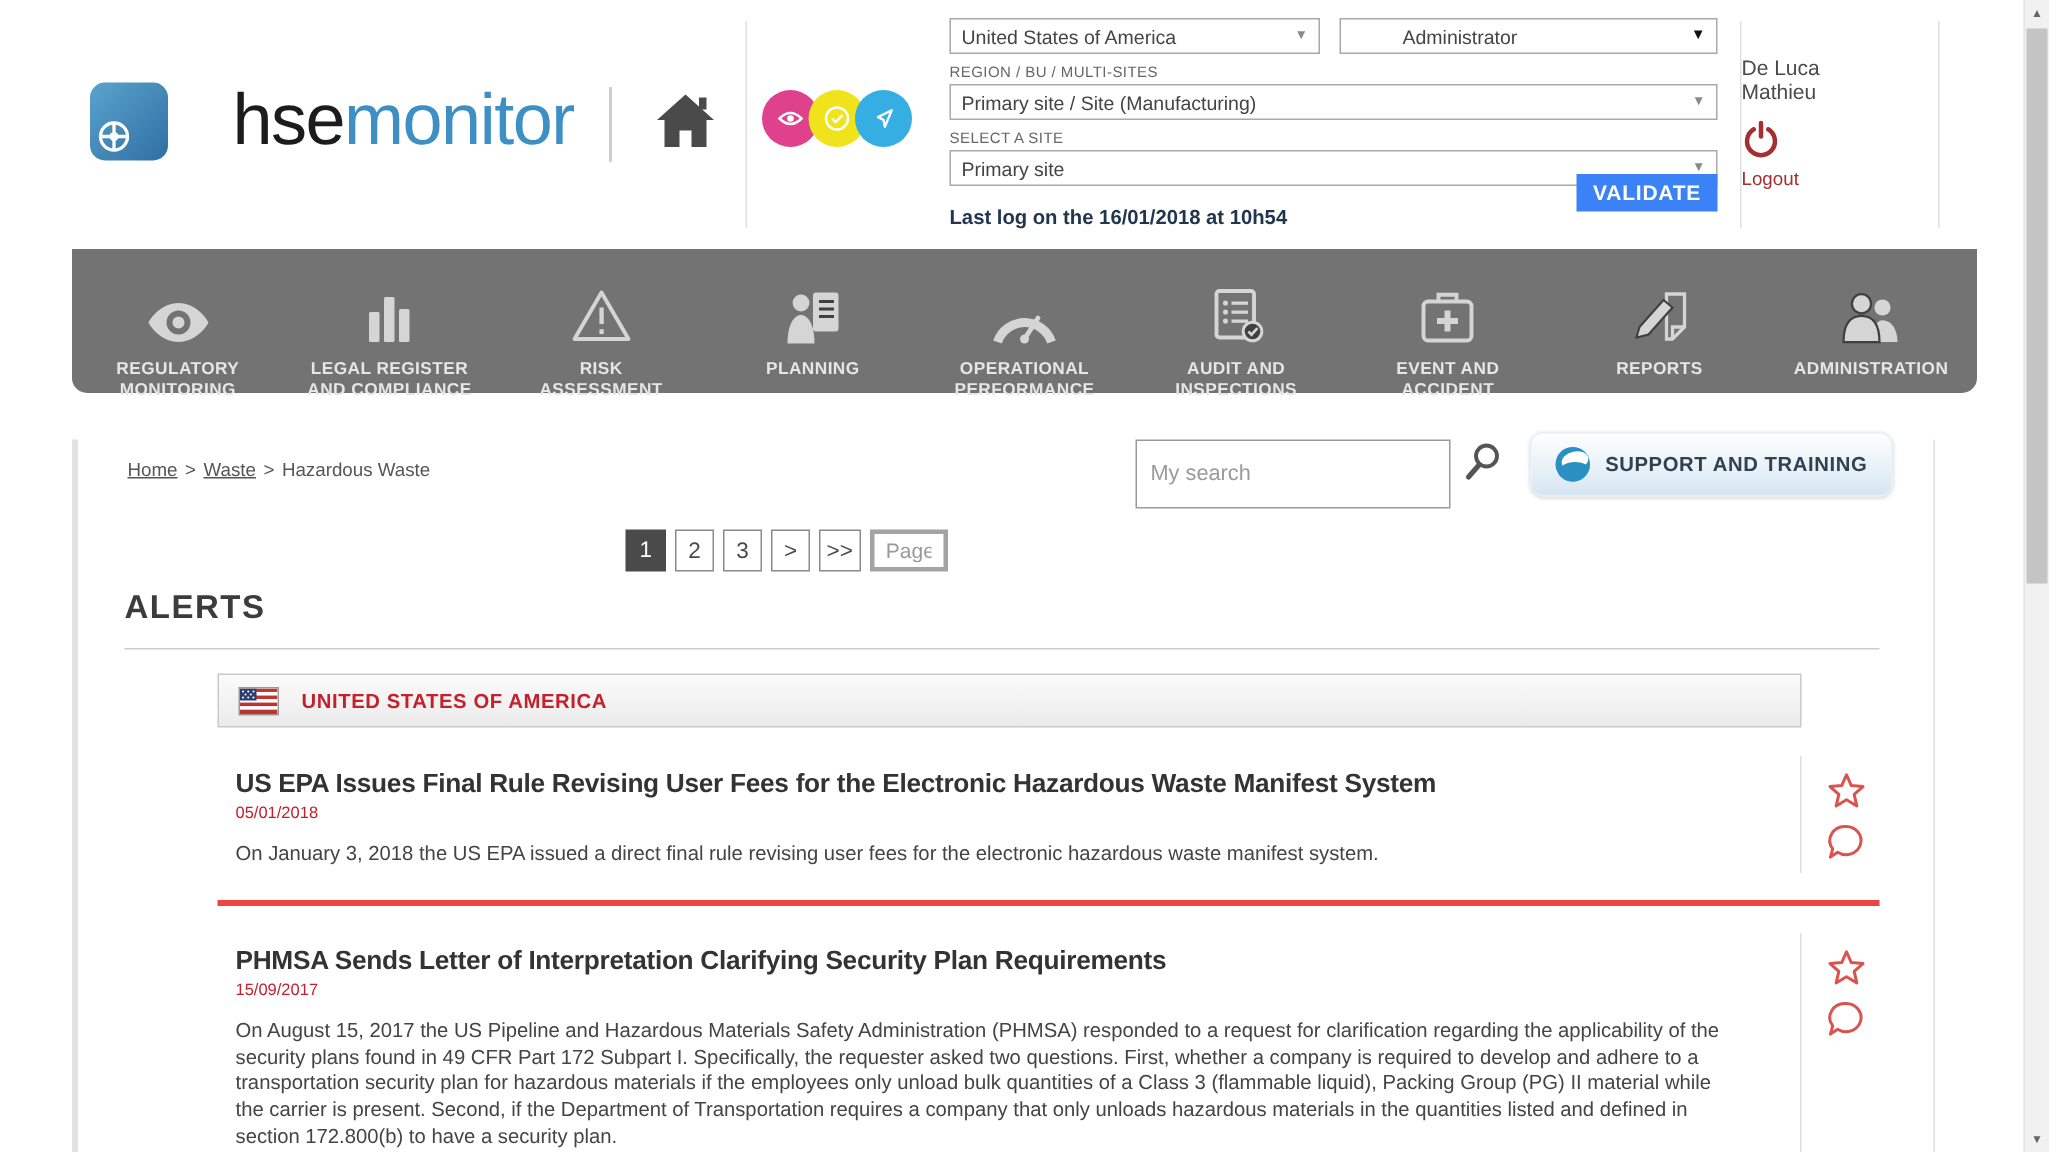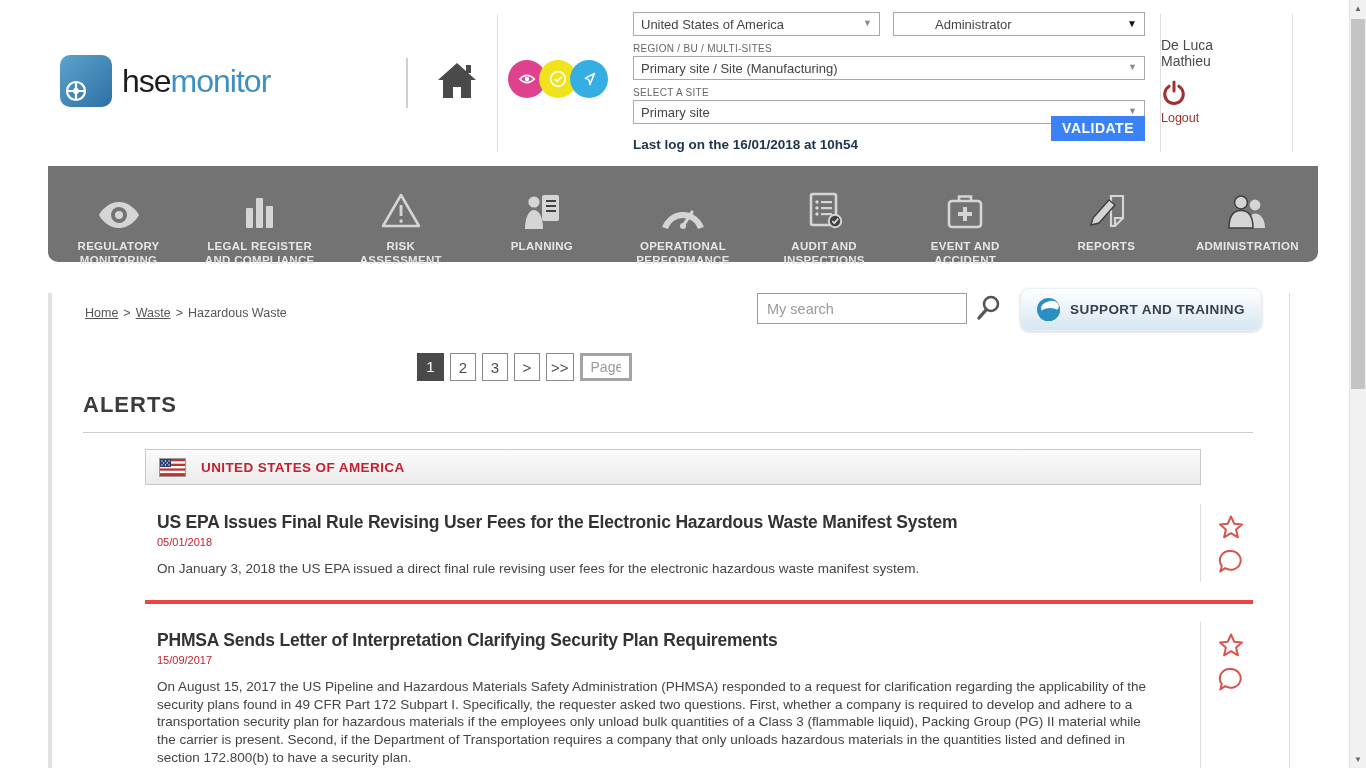--- a/index.html
+++ b/index.html
@@ -13,21 +13,21 @@
   .sb-arrow { position:absolute; left:0; width:16px; height:17px; font-size:8px; color:#666; text-align:center; line-height:17px; }
   .sb-up { top:0; }
   .sb-down { bottom:0; }
   .sb-thumb { position:absolute; left:1px; top:19px; width:14px; height:370px; background:#c4c4c4; }
 
   
   .header { position:absolute; left:0; top:0; width:1349px; height:166px; background:#fff; }
   .logo { position:absolute; left:60px; top:55px; display:flex; align-items:center; }
   .logo-box { width:52px; height:52px; border-radius:10px; background:linear-gradient(135deg,#5ba3cd,#2e6fa4); position:relative; margin-right:10px; }
   .logo-box svg { position:absolute; left:3px; bottom:3px; }
-  .logo-text { font-size:32px; letter-spacing:-1px; line-height:1; }
+  .logo-text { font-size:48px; letter-spacing:-1px; line-height:1;margin-left:33px; }
   .logo-hse { color:#1c1c1c; }
   .logo-monitor { color:#3d8fc4; }
   .logo-divider { position:absolute; left:406px; top:58px; width:2px; height:50px; background:#cfcfcf; }
   .home-btn { position:absolute; left:436px; top:60px; cursor:pointer; }
   .vdiv { position:absolute; top:14px; height:138px; width:1px; background:#e0e0e0; }
   .circles { position:absolute; left:508px; top:60px; display:flex; align-items:center; }
   .circle { width:38px; height:38px; border-radius:50%; display:flex; align-items:center; justify-content:center; }
   .circle + .circle { margin-left:-7px; }
   .c-pink { background:#e0418d; z-index:1; }
   .c-yellow { background:#f0e31c; z-index:2; }
@@ -57,21 +57,21 @@
   .nav-label { margin:9px auto 0; max-width:112px; font-size:11.5px; font-weight:bold; color:#e6e6e6; letter-spacing:0.3px; line-height:1.22; }
 
   
   .edge-left { position:absolute; left:48px; top:293px; width:4px; height:475px; background:#e2e2e2; }
   .edge-right { position:absolute; left:1289px; top:293px; width:1px; height:475px; background:#ddd; }
 
   .breadcrumb { position:absolute; left:85px; top:306px; font-size:12.5px; color:#555; }
   .breadcrumb a { color:#555; text-decoration:underline; cursor:pointer; }
   .bc-sep { margin:0 5px; }
 
-  .search-input { position:absolute; left:757px; top:293px; width:210px; height:31px; border:1px solid #9a9a9a; padding:0 9px; font-size:14.5px; color:#333; font-family:"Liberation Sans",sans-serif; }
+  .search-input { position:absolute; left:757px; top:293px; width:210px; height:46px; border:1px solid #9a9a9a; padding:0 9px; font-size:14.5px; color:#333; font-family:"Liberation Sans",sans-serif; }
   .search-input::placeholder { color:#9a9a9a; }
   .search-btn { position:absolute; left:975px; top:294px; cursor:pointer; background:none; border:none; }
 
   .support-btn { position:absolute; left:1020px; top:288px; width:242px; height:43px; border-radius:9px; border:1px solid #e8eef4; background:linear-gradient(#feffff,#d6e6f2); box-shadow:0 1px 3px rgba(0,0,0,.18); display:flex; align-items:center; justify-content:center; gap:10px; cursor:pointer; z-index:3; }
   .support-ico { width:23px; height:23px; border-radius:50%; background:#2a8fc2; position:relative; overflow:hidden; flex:0 0 auto; }
   .support-ico::after { content:""; position:absolute; left:4px; top:3px; width:18px; height:12px; border-radius:50% 50% 50% 0; background:#fff; transform:rotate(-12deg); }
   .support-ico::before { content:""; position:absolute; left:2px; top:10px; width:22px; height:14px; border-radius:50%; background:#2a8fc2; z-index:1; }
   .support-label { font-size:13.5px; font-weight:bold; color:#33414f; letter-spacing:0.4px; }
 
   .pagination { position:absolute; left:417px; top:353px; display:flex; gap:6px; align-items:center; }

